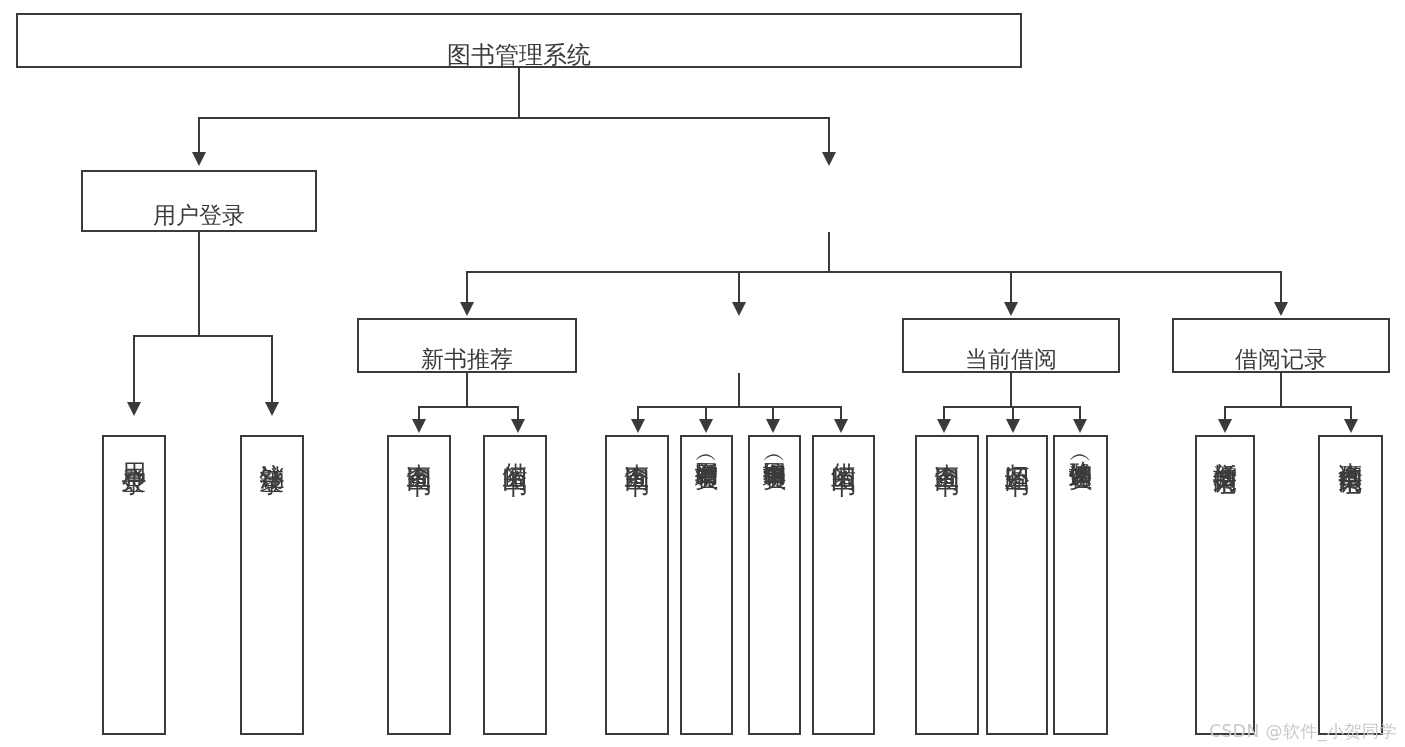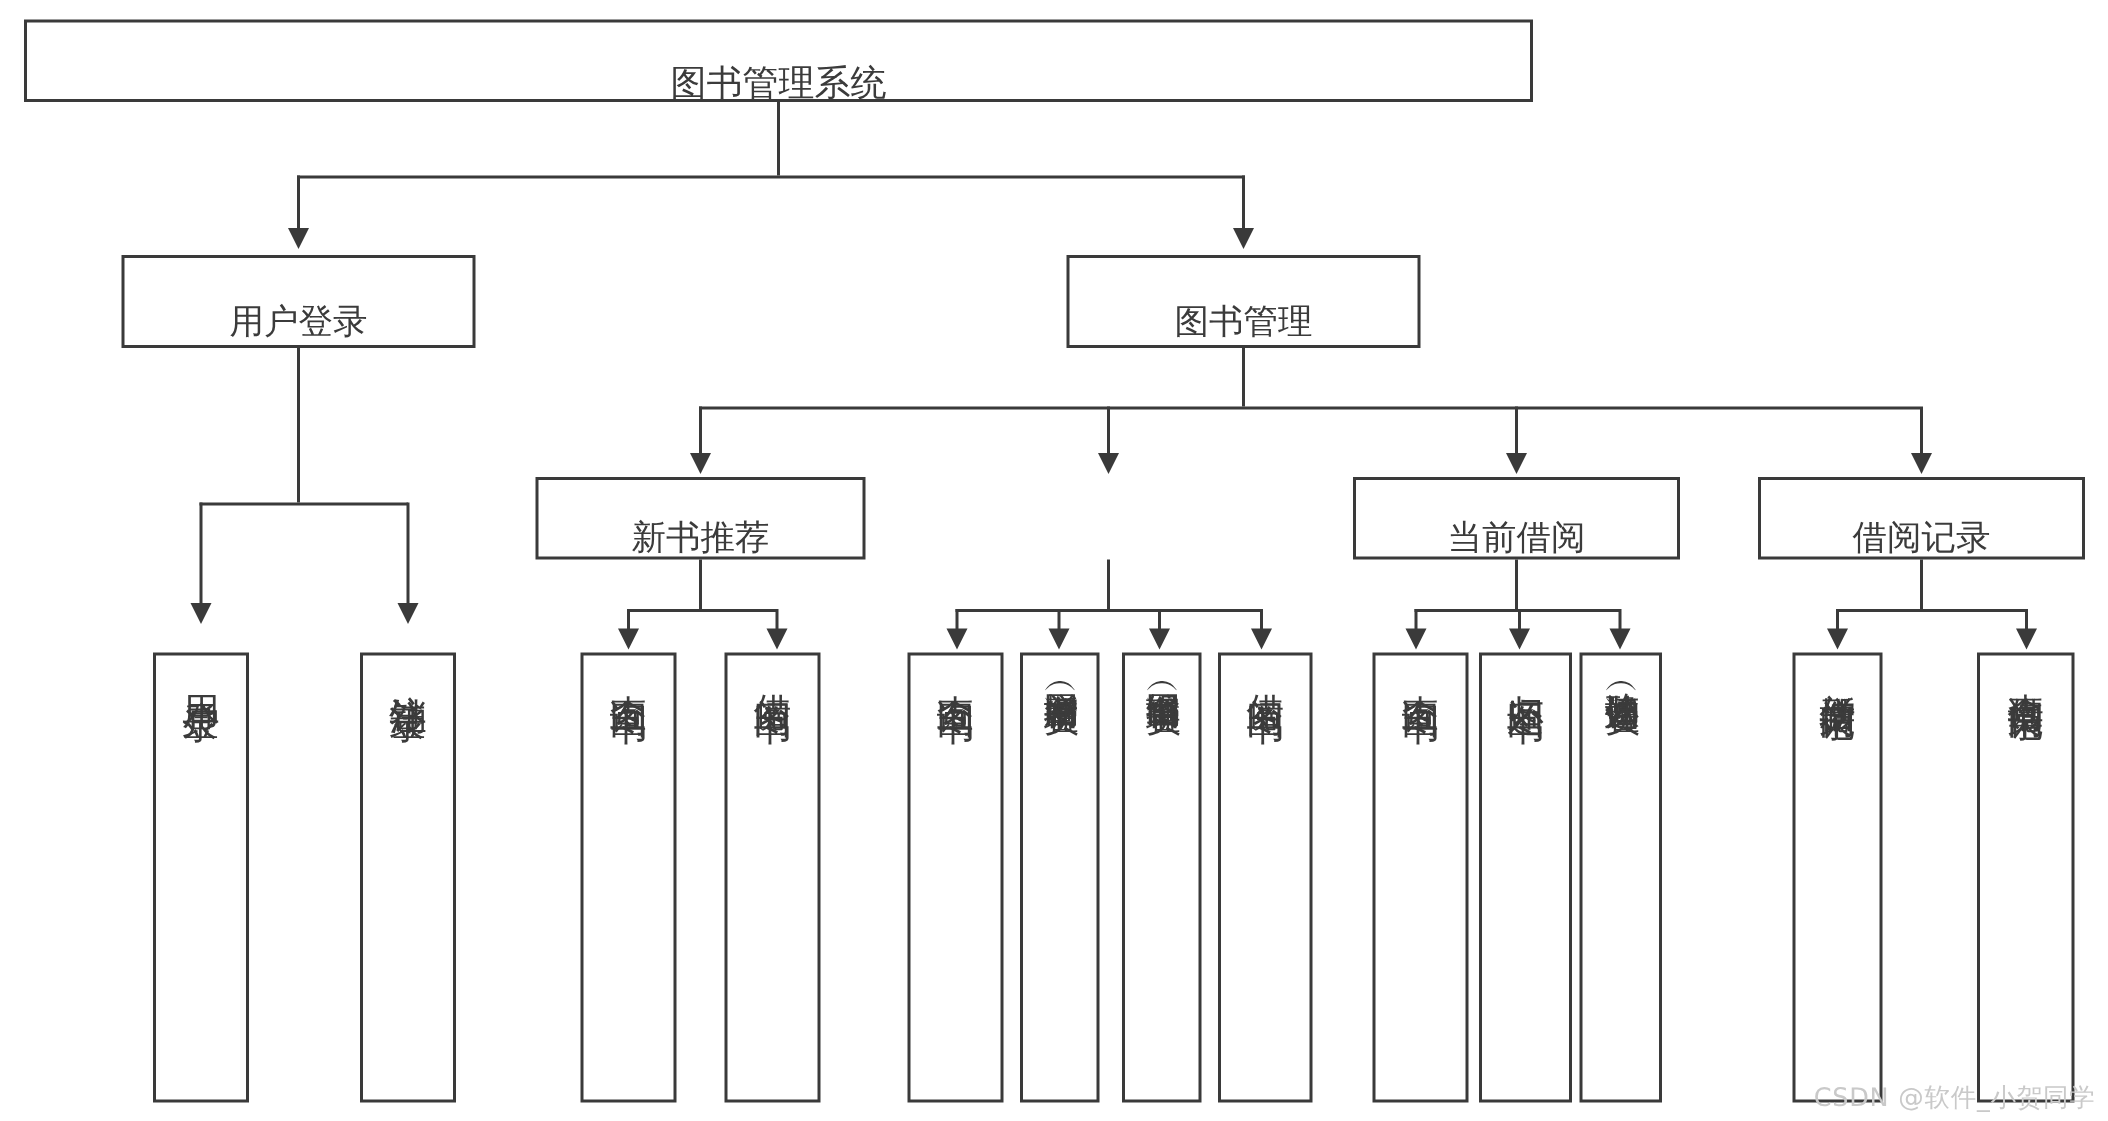--- a/index.html
+++ b/index.html
@@ -99,23 +99,20 @@
 
   <div class="vline" style="left:198px;top:117px;height:38px;"></div>
   <div class="arrow" style="left:192px;top:152px;"></div>
   <div class="vline" style="left:828px;top:117px;height:38px;"></div>
   <div class="arrow" style="left:822px;top:152px;"></div>
 
   <div class="node h" style="left:81px;top:170px;width:236px;height:62px;">
     <span class="label">用户登录</span>
   </div>
 
-  <div class="node h" style="left:711px;top:170px;width:236px;height:62px;">
-    <span class="label">图书管理</span>
-  </div>
 
   <div class="vline" style="left:198px;top:232px;height:103px;"></div>
   <div class="hline" style="left:133px;top:335px;width:139px;"></div>
   <div class="vline" style="left:133px;top:335px;height:70px;"></div>
   <div class="arrow" style="left:127px;top:402px;"></div>
   <div class="vline" style="left:271px;top:335px;height:70px;"></div>
   <div class="arrow" style="left:265px;top:402px;"></div>
 
   <div class="vline" style="left:828px;top:232px;height:39px;"></div>
   <div class="hline" style="left:466px;top:271px;width:814px;"></div>

